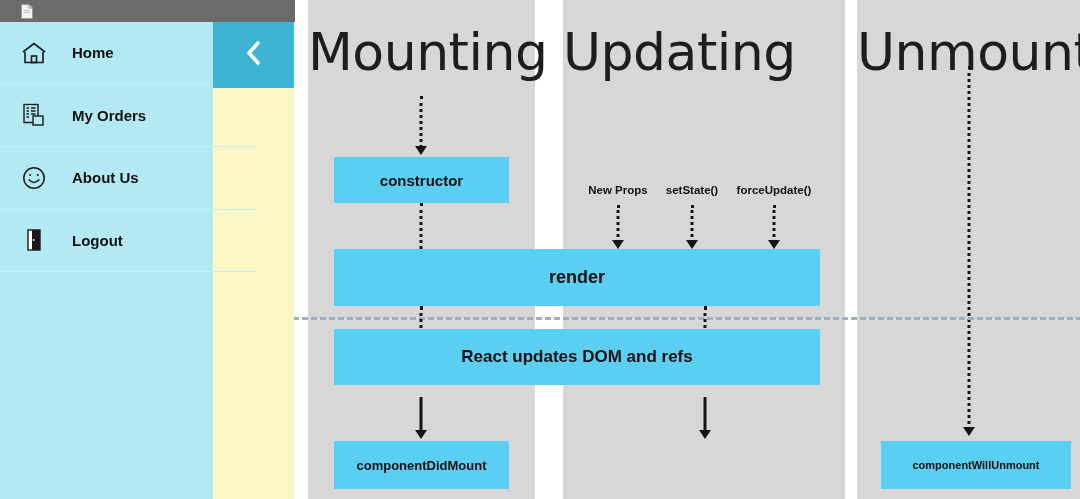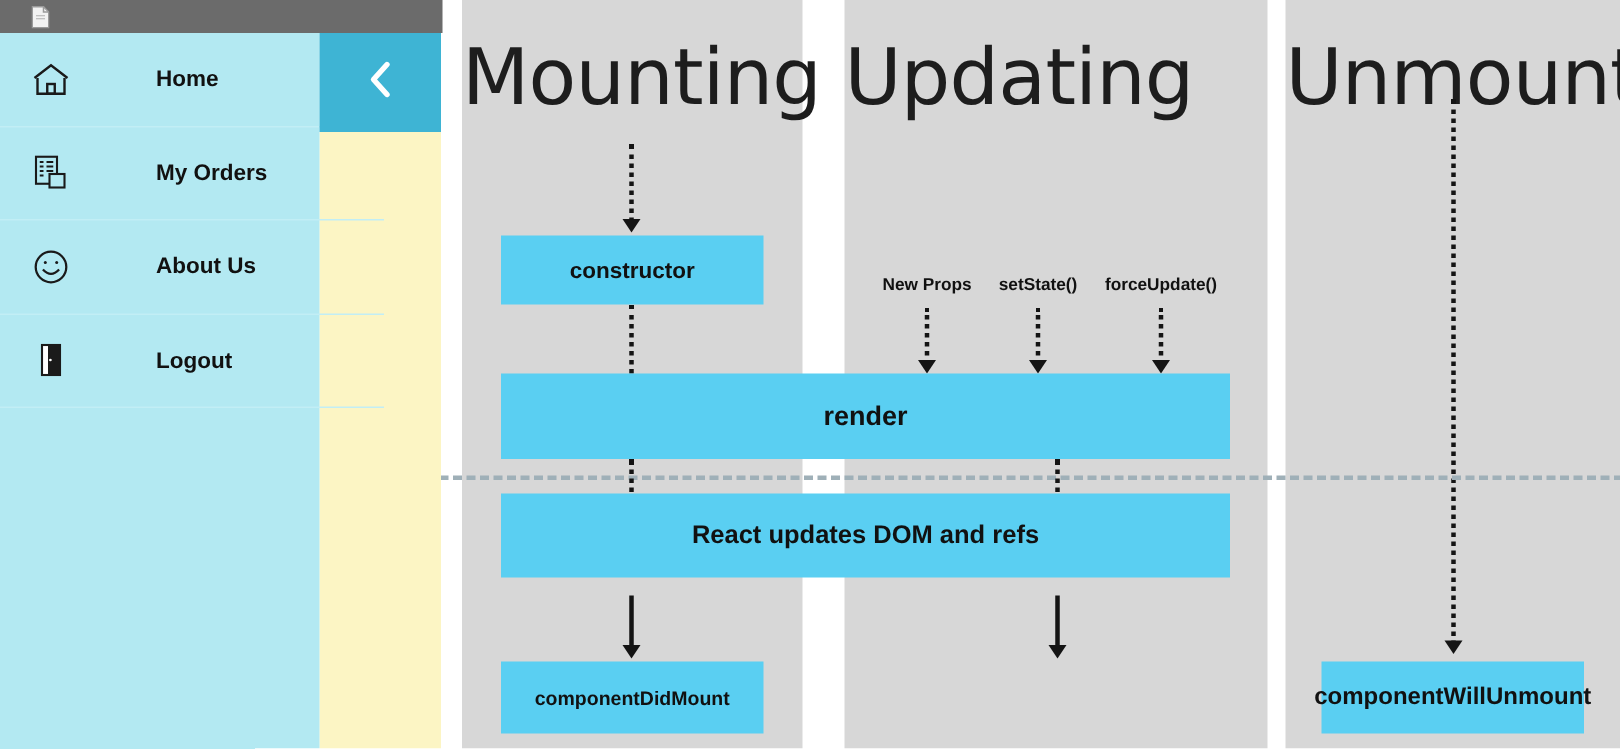--- a/index.html
+++ b/index.html
@@ -58,22 +58,22 @@
   }
   .box-didmount {
     left: 26px; top: 441px; width: 175px; height: 48px;
     font-size: 13px; font-weight: bold; text-align: right;
   }
   .box-didupdate {
     left: 281px; top: 441px; width: 231px; height: 48px;
     font-size: 13px; font-weight: bold;
   }
   .box-willunmount {
-    left: 573px; top: 441px; width: 175px; height: 48px;
-    font-size: 16px; font-weight: bold;
+    left: 573px; top: 441px; width: 190px; height: 48px;
+    font-size: 11px; font-weight: bold;
   }
 
   
   .trigger-label {
     position: absolute; top: 184px;
     font-size: 11.5px; font-weight: bold; color: #111111;
     white-space: nowrap; transform: translateX(-50%); text-align: right;
   }
 
   
@@ -114,21 +114,20 @@
   
   .sidebar {
     position: absolute; left: 0; top: 22px; width: 213px; height: 477px;
     background: #b3e9f2;
   }
   .nav-item {
     position: relative; height: 62.5px; width: 256px;
     display: flex; align-items: center;
     border-bottom: 1px solid #c2eef5;
     cursor: pointer;
-    gap: 32px;
   }
   .nav-icon {
     width: 36px; margin-left: 16px;
     display: flex; align-items: center; justify-content: center;
   }
   .nav-label {
     margin-left: 20px; font-size: 15px; font-weight: bold; color: #111111;
   }
 
   

